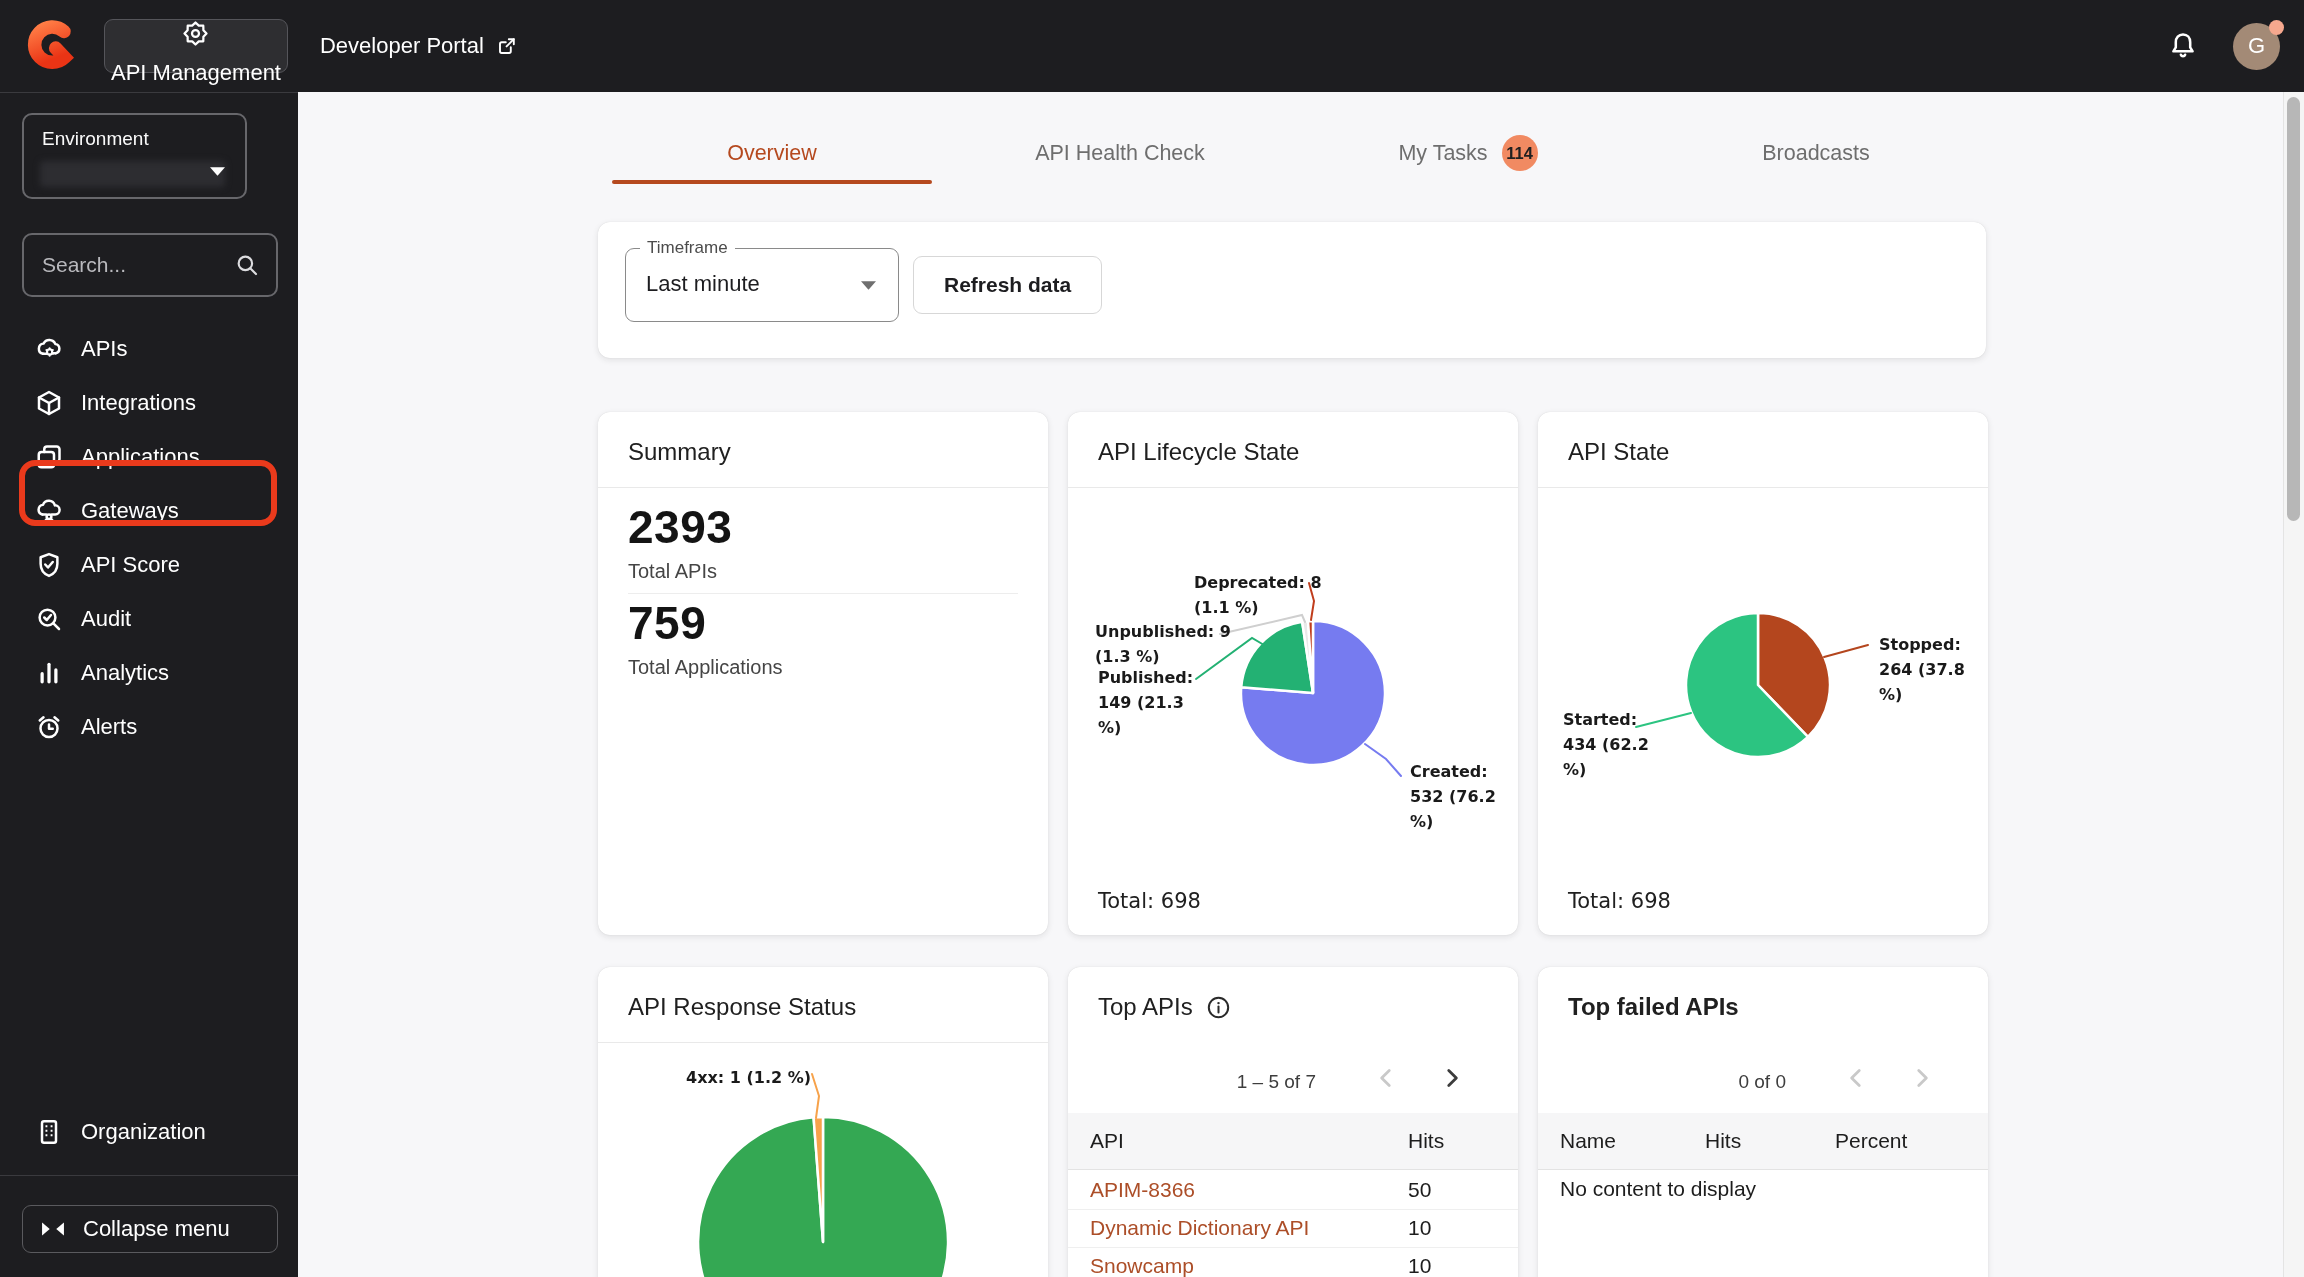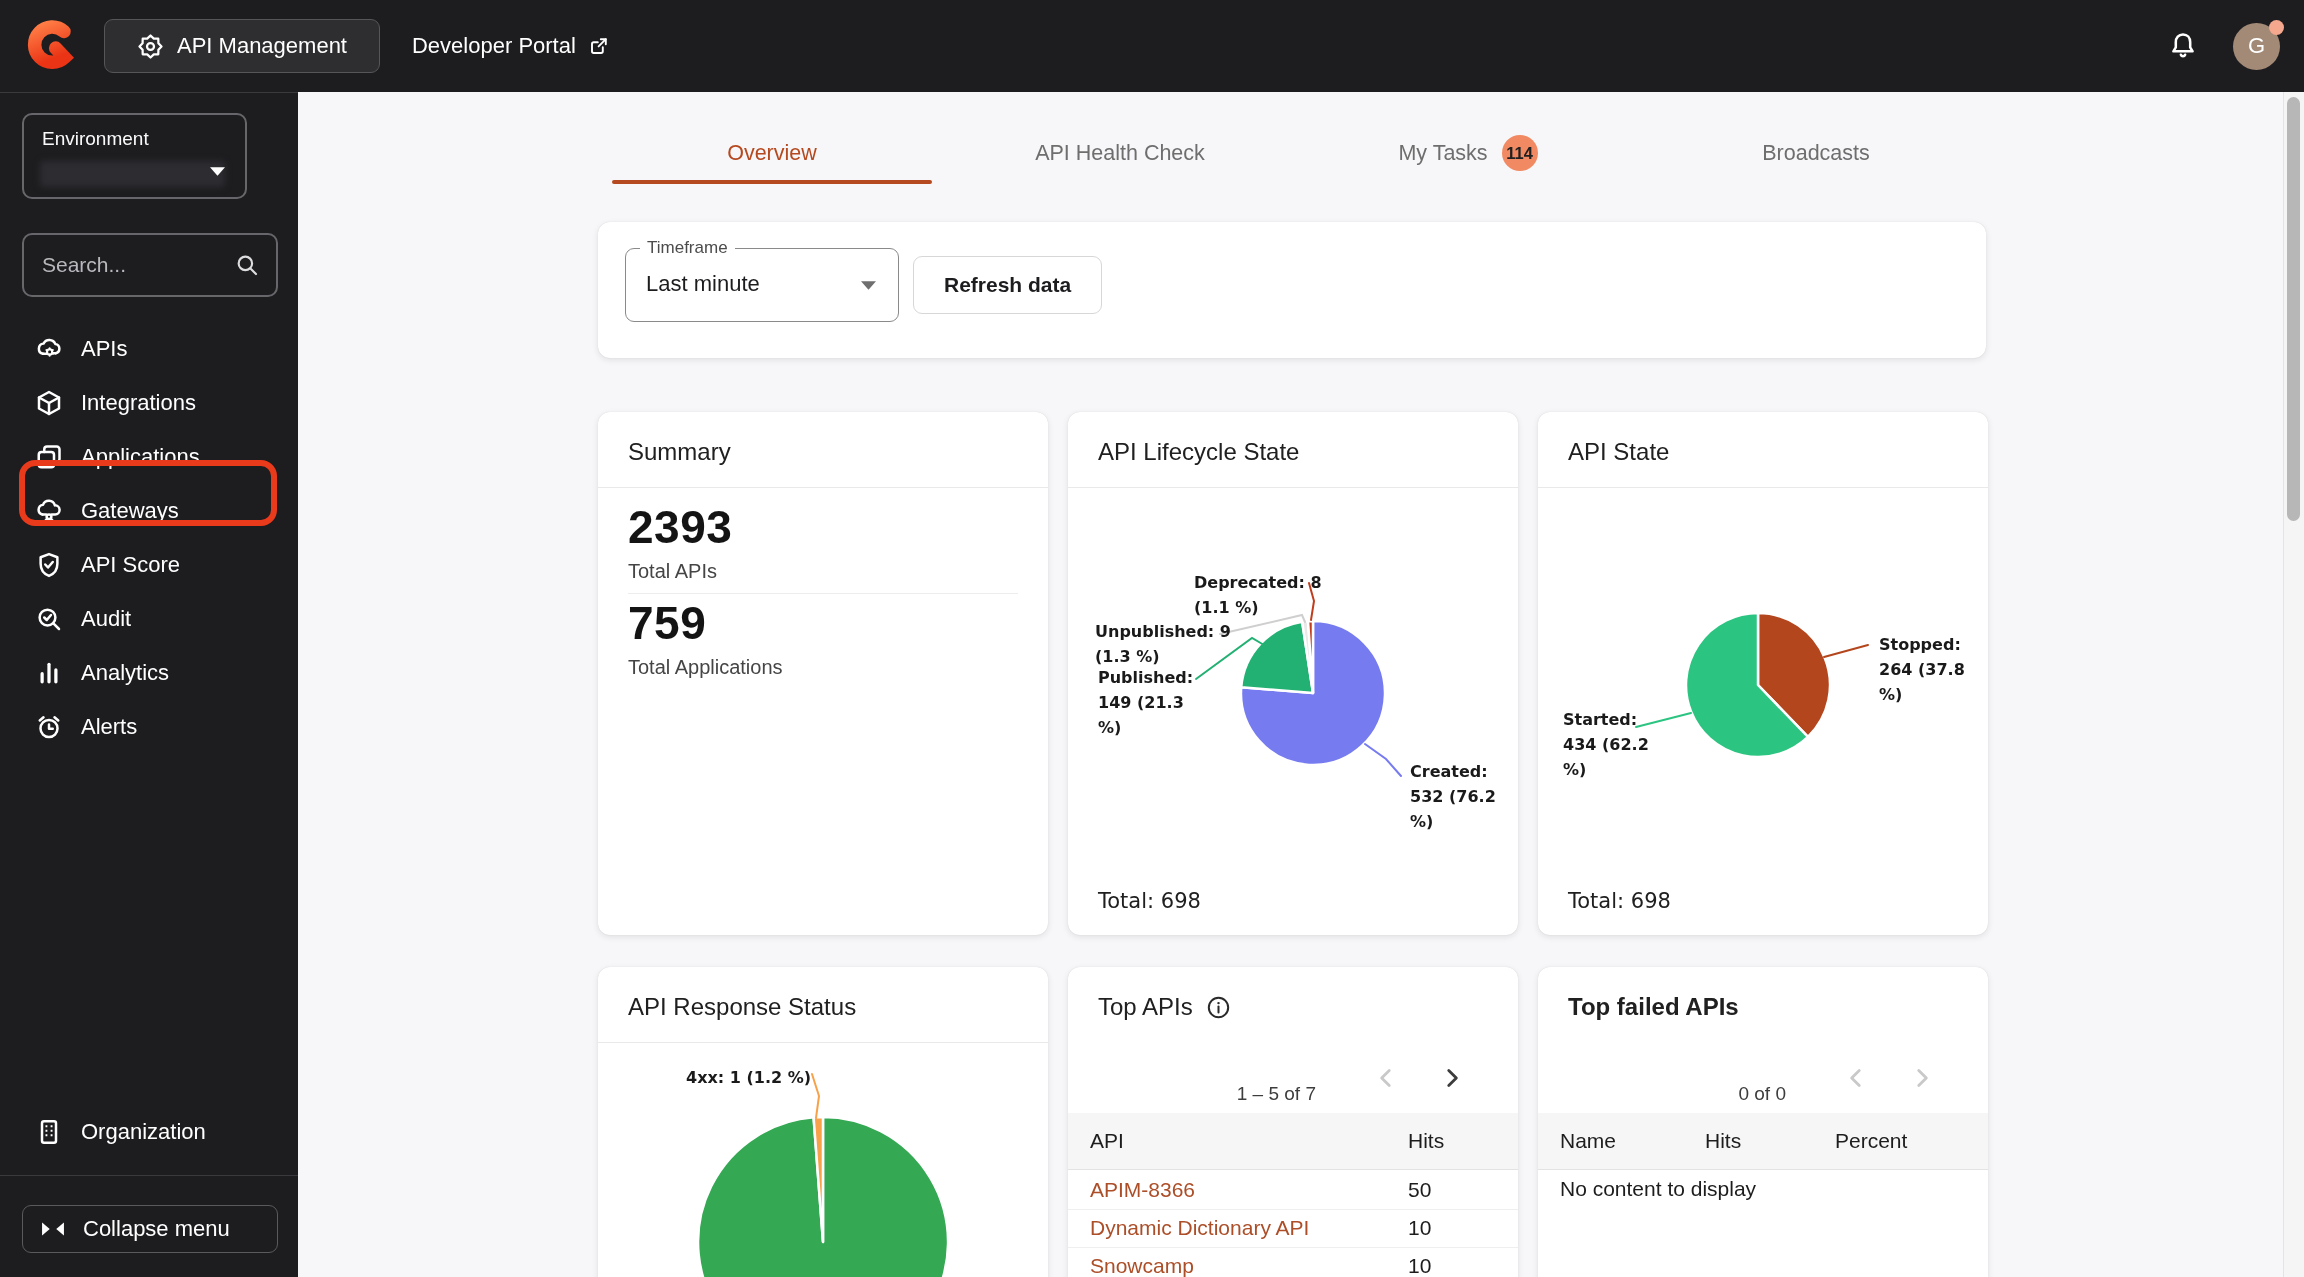--- a/index.html
+++ b/index.html
@@ -4,22 +4,22 @@
 <style>
   html,body{margin:0;padding:0;}
   body{width:2304px;height:1277px;overflow:hidden;position:relative;
        font-family:"Liberation Sans",sans-serif;background:#f7f7f9;-webkit-font-smoothing:antialiased;}
   svg{display:block}
 
   
   #topbar{position:absolute;left:0;top:0;width:100%;height:92px;background:#1d1d20;
           display:flex;align-items:center;padding:0 24px;box-sizing:border-box;gap:26px;z-index:6;}
   .logo{width:54px;height:54px;flex:0 0 auto;}
-  .apim-badge{display:flex;align-items:center;gap:13px;height:52px;padding:0 32px;background:#2e2e31;
-              border:1.5px solid #55555a;border-radius:9px;color:#fff;font-size:22px;font-weight:500;cursor:pointer;}
+  .apim-badge{display:flex;align-items:center;gap:13px;height:52px;padding:0 6px;background:#2e2e31;
+              border:1.5px solid #55555a;border-radius:9px;color:#fff;font-size:22px;font-weight:500;cursor:pointer;flex-direction:column;}
   .portal-link{display:flex;align-items:center;gap:11px;color:#fff;font-size:22px;font-weight:500;margin-left:6px;cursor:pointer;}
   .topbar-right{margin-left:auto;display:flex;align-items:center;gap:34px;}
   .bell-btn{background:none;border:none;padding:0;cursor:pointer;}
   .avatar{width:47px;height:47px;border-radius:50%;background:#a38a76;color:#fff;display:flex;align-items:center;
           justify-content:center;font-size:22px;font-weight:500;position:relative;cursor:pointer;}
   .avatar-dot{position:absolute;top:-3px;right:-4px;width:15px;height:15px;border-radius:50%;background:#f6a88e;}
 
   
   #sidebar{position:absolute;left:0;top:92px;bottom:0;width:298px;background:#1d1d20;border-top:1px solid #3a3a3e;}
   .env-select{position:absolute;left:22px;top:20px;width:225px;height:86px;border:2px solid #67676b;border-radius:10px;
@@ -81,21 +81,21 @@
   .stat-value{position:absolute;left:30px;font-size:46px;font-weight:700;color:#141414;letter-spacing:.5px;}
   .stat-label{position:absolute;left:30px;font-size:20px;color:#454545;}
   .stat-divider{position:absolute;left:30px;right:30px;height:1px;background:#ededed;}
 
   .pie-body{position:absolute;left:0;top:75px;right:0;bottom:0;}
   .pie-body svg{position:absolute;left:0;top:0;}
   .pie-label{position:absolute;font-family:"DejaVu Sans",sans-serif;font-weight:700;font-size:16px;line-height:1.55;color:#1a1a1a;}
   .pie-total{position:absolute;left:30px;bottom:22px;font-family:"DejaVu Sans",sans-serif;font-size:21px;color:#202020;}
 
   .paginator{position:absolute;left:0;right:0;top:76px;height:70px;border-bottom:1px solid #e9e9e9;}
-  .pag-text{position:absolute;right:202px;top:16px;height:70px;display:flex;align-items:center;font-size:19px;color:#3d3d3d;}
+  .pag-text{position:absolute;right:202px;top:4px;height:70px;display:flex;align-items:center;font-size:19px;color:#3d3d3d;}
   .pag-btn{position:absolute;top:13px;width:44px;height:44px;display:flex;align-items:center;justify-content:center;
            background:none;border:none;cursor:pointer;padding:0;}
   .pag-btn.prev{left:296px;} .pag-btn.next{left:362px;}
   .pag-btn svg{stroke:#3c3c3c;} .pag-btn.disabled svg{stroke:#c9c9c9;}
   .thead{position:absolute;left:0;right:0;top:146px;height:56px;background:#f6f6f7;border-bottom:1px solid #e3e3e3;}
   .th{position:absolute;top:0;height:56px;display:flex;align-items:center;font-size:21px;color:#1d1d1d;font-weight:500;}
   .trow{position:absolute;left:0;right:0;height:38px;border-bottom:1px solid #efefef;}
   .td{position:absolute;top:0;height:38px;display:flex;align-items:center;font-size:21px;color:#1d1d1d;}
   .td.link{color:#ac4e28;cursor:pointer;}
   .empty-msg{position:absolute;left:22px;top:210px;font-size:21px;color:#1d1d1d;}

